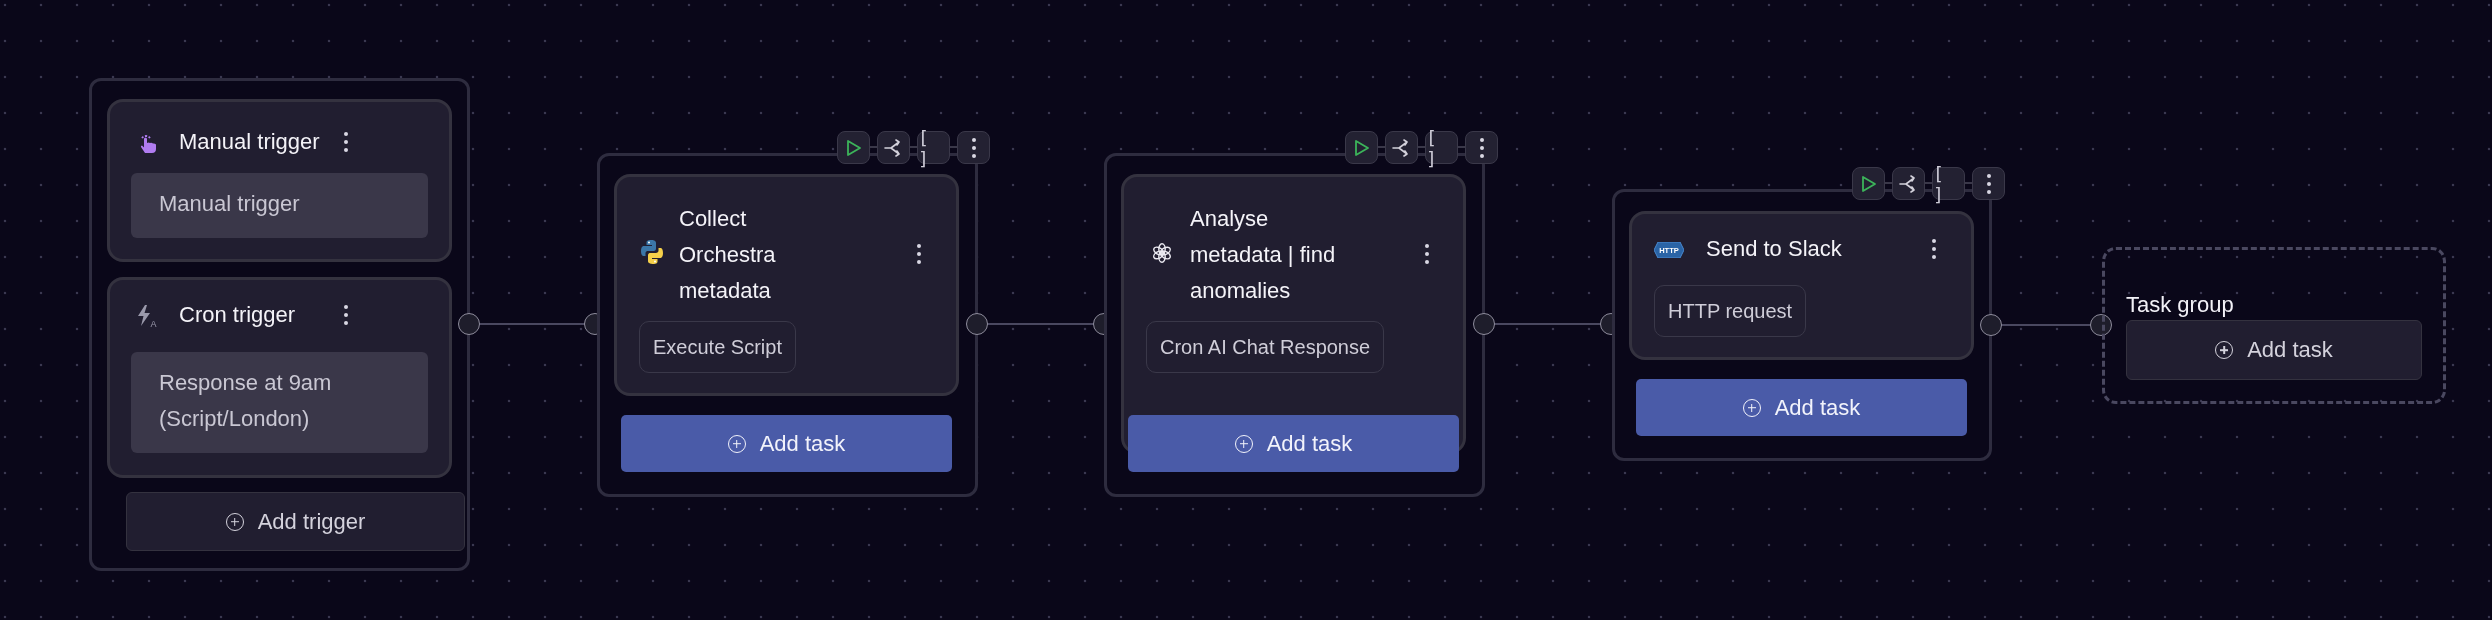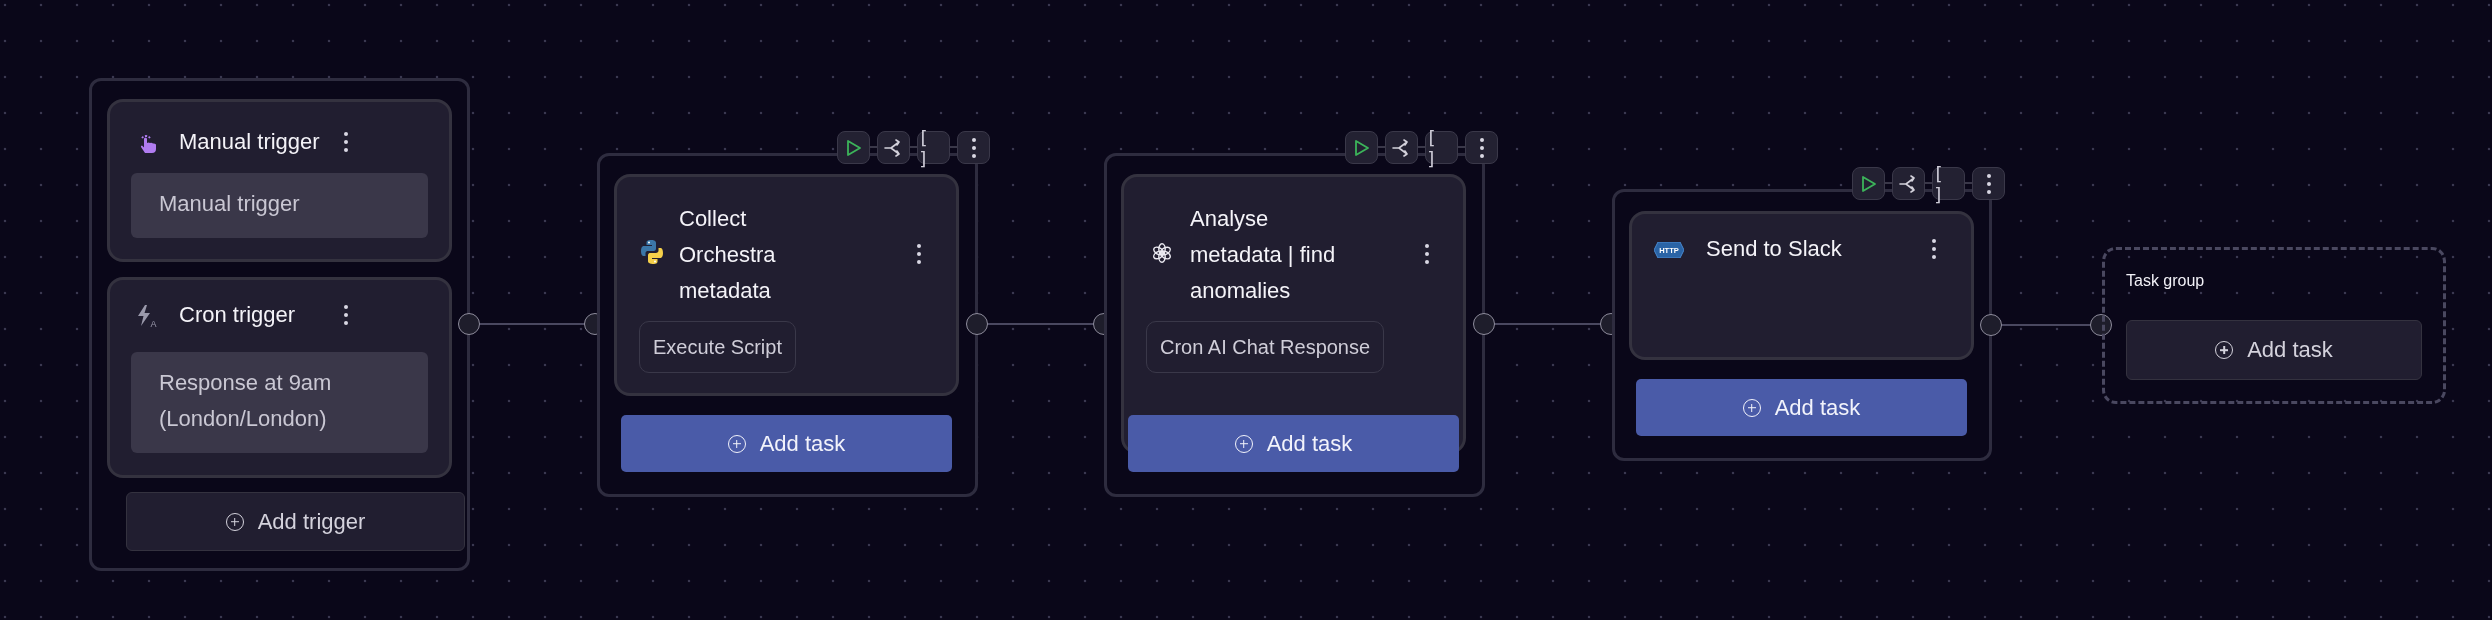--- a/index.html
+++ b/index.html
@@ -129,21 +129,21 @@
     </svg>
   </div>
   <div class="card-title" style="left:69px; top:17px;">Cron trigger</div>
   <div class="kebab" style="left:226px; top:20px;">
       <span></span>
       <span></span>
       <span></span>
     </div>
   <div class="info-box" style="left:21px; top:72px; width:297px; height:101px; padding-top:13px;">
     <div>Response at 9am</div>
-    <div>(London/London)</div>
+    <div>(Script/London)</div>
   </div>
 </div>
 
 <div class="btn-add secondary" style="left:126px; top:492px; width:339px; height:59px; border-radius:6px;">
   <span class="plus-circle"></span>
   <span>Add trigger</span>
 </div>
 
 <div class="edge" style="left:470px; top:323px; width:126px;"></div>
 <div class="handle" style="left:458px; top:313px;"></div>
@@ -293,30 +293,31 @@
       <path d="M4 0 L26 0 L30 8 L26 16 L4 16 L0 8 Z" fill="#2a64a6" stroke="#4a8ad0" stroke-width="1"></path>
       <text x="15" y="11.3" text-anchor="middle" font-size="7.5" font-weight="bold" fill="#ffffff" font-family="Liberation Sans, sans-serif">HTTP</text>
     </svg>
   </div>
   <div class="card-title" style="left:74px; top:17px;">Send to Slack</div>
   <div class="kebab" style="left:292px; top:20px;">
       <span></span>
       <span></span>
       <span></span>
     </div>
+  <div class="chip" style="left:22px; top:71px;">HTTP request</div>
 </div>
 
 <div class="btn-add primary" style="left:1636px; top:379px; width:331px; height:57px;">
   <span class="plus-circle"></span>
   <span>Add task</span>
 </div>
 
 <div class="edge" style="left:1991px; top:324px; width:110px;"></div>
 <div class="handle" style="left:1980px; top:314px;"></div>
 <div class="handle" style="left:2090px; top:314px;"></div>
 
 <div class="dashed-group" style="left:2102px; top:247px; width:344px; height:157px;">
-  <div class="abs" style="left:21px; top:16px; font-size:16px; line-height:30px; color:#f2f1f7;">Task group</div>
+  <div class="abs" style="left:21px; top:40px; font-size:22px; line-height:30px; color:#f2f1f7;">Task group</div>
 </div>
 <div class="btn-add secondary" style="left:2126px; top:320px; width:296px; height:60px; border-radius:6px;">
   <span class="plus-circle"></span>
   <span>Add task</span>
 </div>
 
 </body></html>

